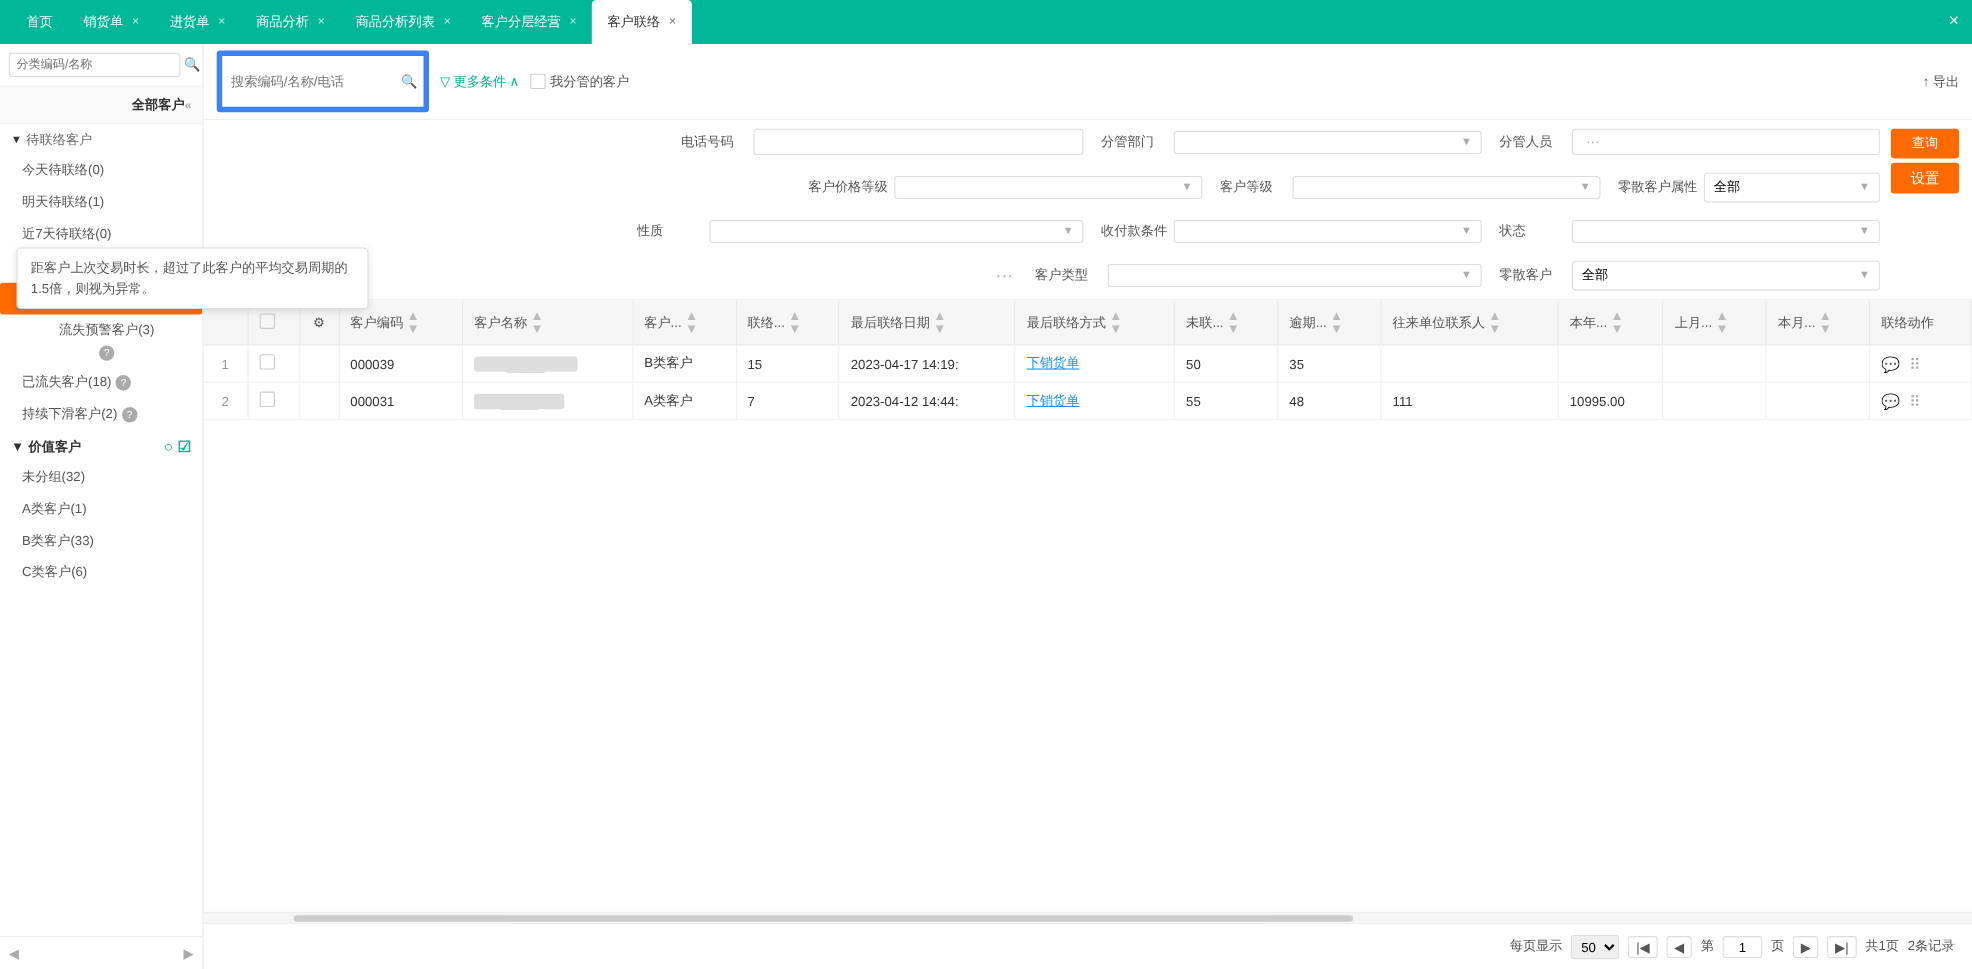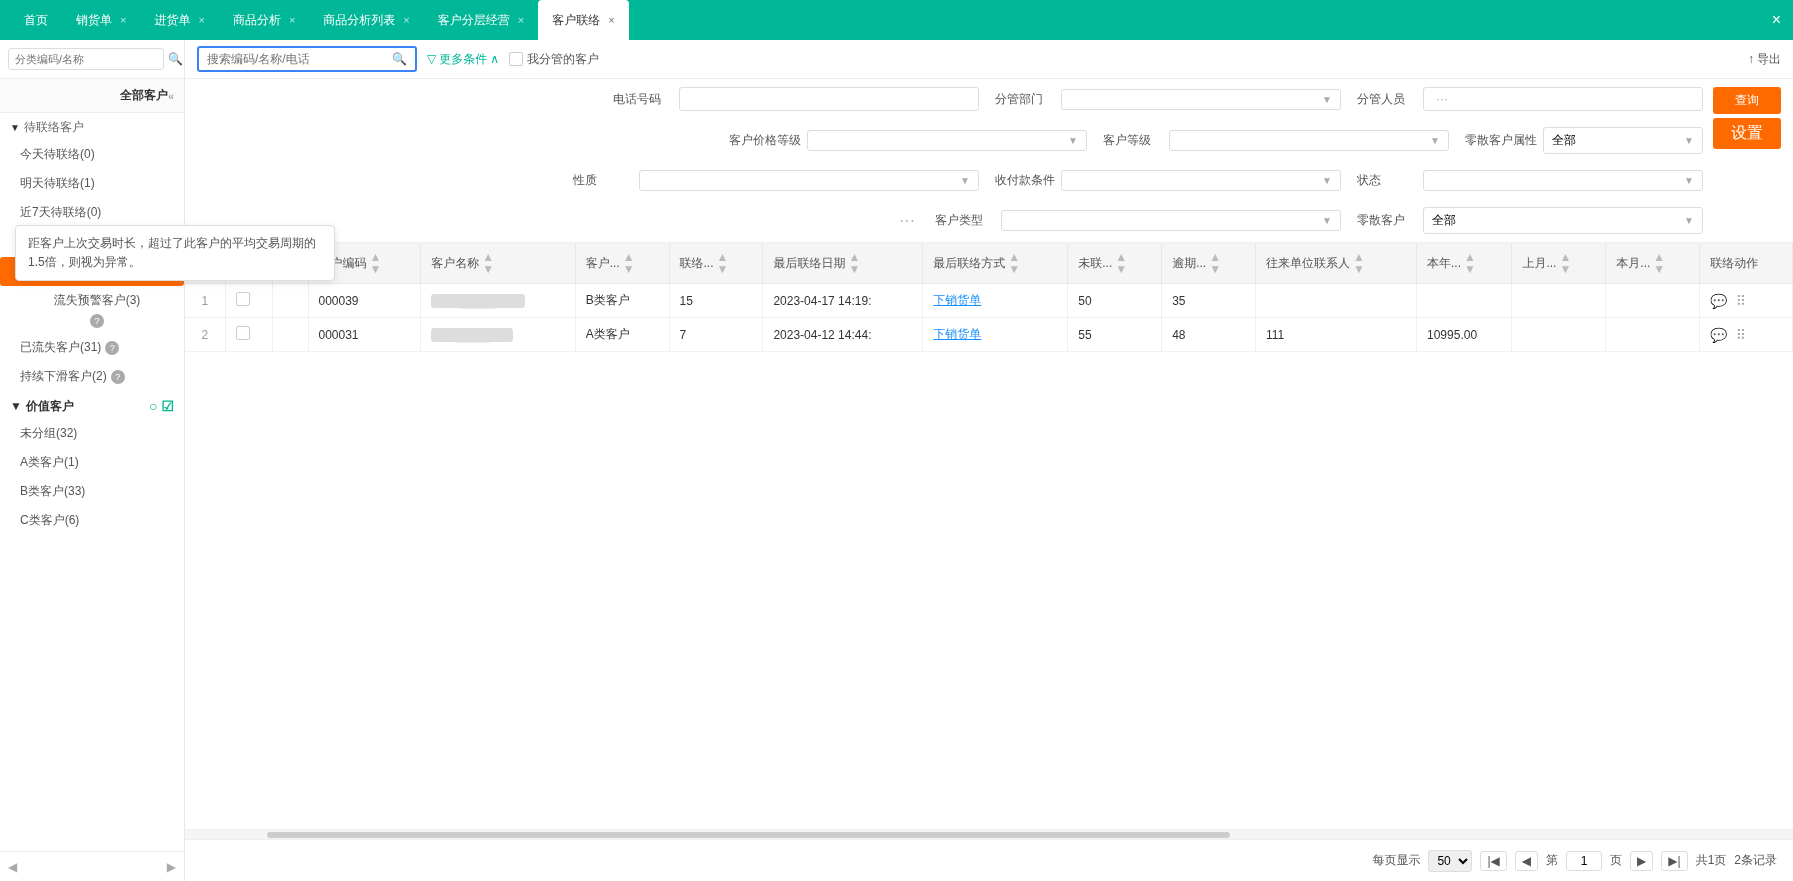--- a/index.html
+++ b/index.html
@@ -161,24 +161,24 @@
       border-bottom: 1px solid #eee;
       padding: 6px 12px;
       display: flex;
       align-items: center;
       gap: 10px;
       flex-wrap: wrap;
     }
     .filter-bar .search-box {
       display: flex;
       align-items: center;
-      border: 2px solid #3b82f6;
-      border-radius: 3px;
-      padding: 4px 8px;
-      width: 220px;
+      border: 5px solid #3b82f6;
+      border-radius: 3px;
+      padding: 16px 8px;
+      width: 193px;
     }
     .filter-bar .search-box input {
       border: none;
       outline: none;
       font-size: 12px;
       flex: 1;
     }
     .filter-bar .more-filter {
       color: #00b897;
       cursor: pointer;
@@ -255,21 +255,21 @@
       cursor: pointer;
       font-size: 12px;
     }
     .btn-settings {
       background: #ff6a00;
       color: white;
       border: none;
       border-radius: 3px;
       padding: 5px 18px;
       cursor: pointer;
-      font-size: 16px;
+      font-size: 13px;
       font-family: Liberation Serif, serif;
     }
     .filter-item-dots {
       color: #aaa;
       cursor: pointer;
       font-size: 16px;
       padding: 0 4px;
     }
     .filter-text-input {
       border: 1px solid #ddd;
@@ -519,21 +519,21 @@
       <div class="sidebar-item active" style="display:flex;align-items:center;gap:4px;">
         <span>回购异常客户(2)</span>
         <span style="background:#ff6a00;border-radius:50%;width:14px;height:14px;display:inline-flex;align-items:center;justify-content:center;color:white;font-size:9px;">?</span>
       </div>
 
       <div class="sidebar-item" style="display:flex;align-items:center;gap:4px;flex-direction:column;">
         <span>流失预警客户(3)</span>
         <span style="background:#aaa;border-radius:50%;width:14px;height:14px;display:inline-flex;align-items:center;justify-content:center;color:white;font-size:9px;">?</span>
       </div>
       <div class="sidebar-item" style="display:flex;align-items:center;gap:4px;">
-        <span>已流失客户(31)</span>
+        <span>已流失客户(18)</span>
         <span style="background:#aaa;border-radius:50%;width:14px;height:14px;display:inline-flex;align-items:center;justify-content:center;color:white;font-size:9px;">?</span>
       </div>
       <div class="sidebar-item" style="display:flex;align-items:center;gap:4px;">
         <span>持续下滑客户(2)</span>
         <span style="background:#aaa;border-radius:50%;width:14px;height:14px;display:inline-flex;align-items:center;justify-content:center;color:white;font-size:9px;">?</span>
       </div>
 
       <div class="sidebar-group-label2">
         <span class="triangle">▼</span>
         <span>价值客户</span>

